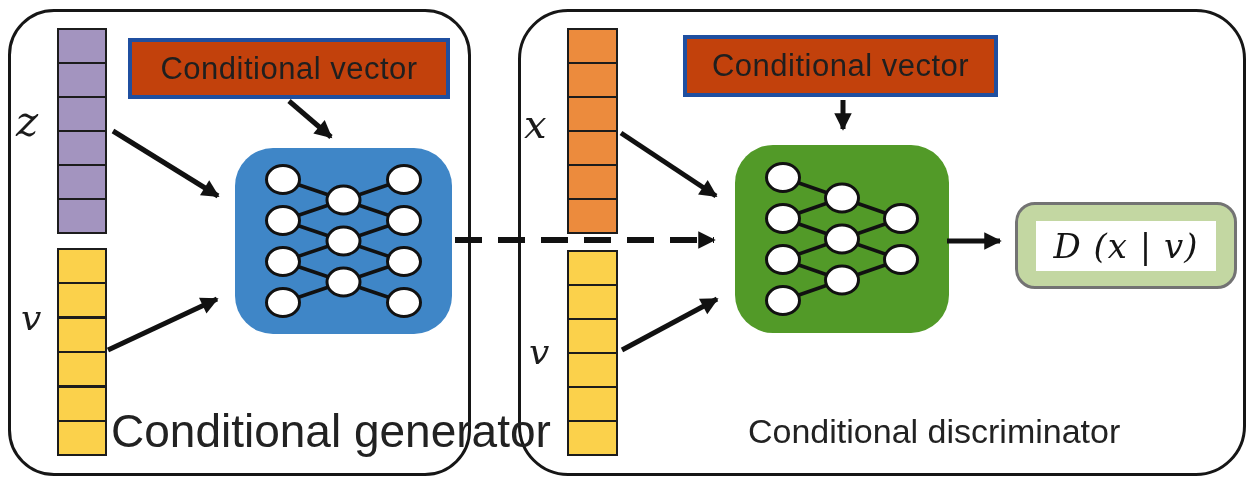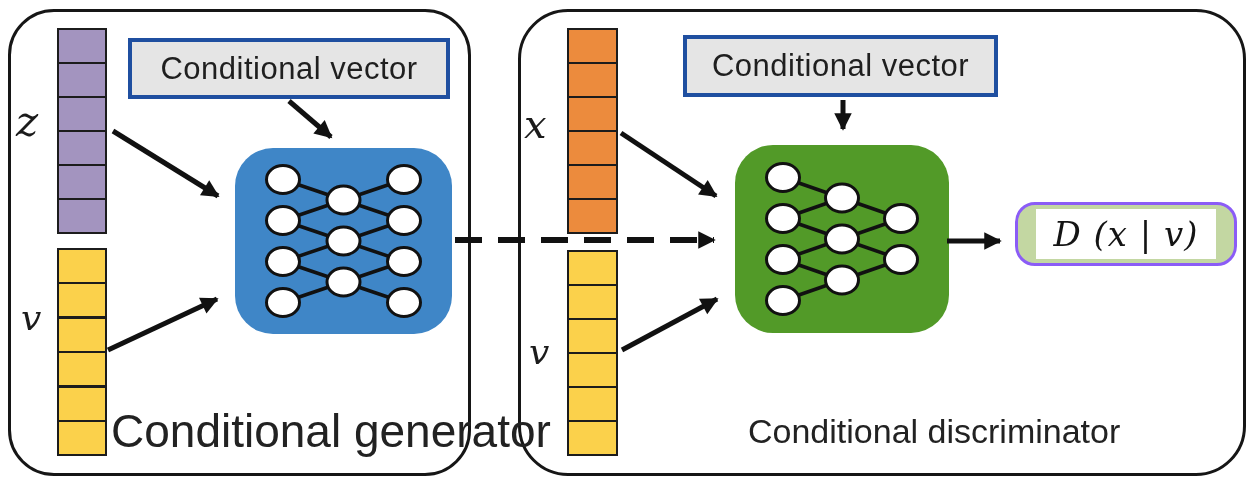--- a/index.html
+++ b/index.html
@@ -14,33 +14,33 @@
   .stack.z{left:57px;top:28px;width:50px;height:206px;}
   .stack.vgen{left:57px;top:248px;width:50px;height:208px;}
   .stack.x{left:567px;top:28px;width:51px;height:206px;}
   .stack.vdisc{left:567px;top:250px;width:51px;height:206px;}
   .mathlabel{position:absolute;font-family:"DejaVu Serif",serif;font-style:italic;color:#1b1b1b;
              line-height:1;}
   .lbl-z{left:16px;top:101px;font-size:42px;}
   .lbl-vgen{left:21px;top:300px;font-size:36px;}
   .lbl-x{left:524px;top:104px;font-size:40px;}
   .lbl-vdisc{left:529px;top:334px;font-size:36px;}
-  .condbox{position:absolute;background:#e5e5e5;border:4px solid #1f4fa0;box-sizing:border-box;
+  .condbox{position:absolute;background:#c2410c;border:4px solid #1f4fa0;box-sizing:border-box;
            display:flex;align-items:center;justify-content:center;font-size:31px;color:#1f1f1f;
            letter-spacing:0.5px;}
   .condbox.gen{left:128px;top:38px;width:322px;height:61px;}
   .condbox.disc{left:683px;top:35px;width:315px;height:62px;}
   .nnbox{position:absolute;border-radius:38px;}
   .nnbox.gen{left:235px;top:148px;width:217px;height:186px;}
   .nnbox.disc{left:735px;top:145px;width:214px;height:188px;}
   .nnbox svg{display:block;width:100%;height:100%;}
   .title{position:absolute;color:#222222;white-space:nowrap;}
   .title.gen{left:111px;top:404px;font-size:46px;}
   .title.disc{left:748px;top:412px;font-size:34px;}
-  .outbox{position:absolute;left:1015px;top:202px;width:222px;height:64px;border:3px solid #8b5cf6;
+  .outbox{position:absolute;left:1015px;top:202px;width:222px;height:87px;border:3px solid #737373;
           border-radius:20px;box-sizing:border-box;display:flex;align-items:center;justify-content:center;}
   .outbox-inner{background:#ffffff;width:180px;height:50px;display:flex;align-items:center;
                 justify-content:center;font-family:"DejaVu Serif",serif;font-style:italic;
                 font-size:34px;color:#141414;letter-spacing:1px;white-space:nowrap;}
   .arrows{position:absolute;left:0;top:0;width:1255px;height:484px;pointer-events:none;}
 </style>
 </head>
 <body>
 
 <div class="canvas">

